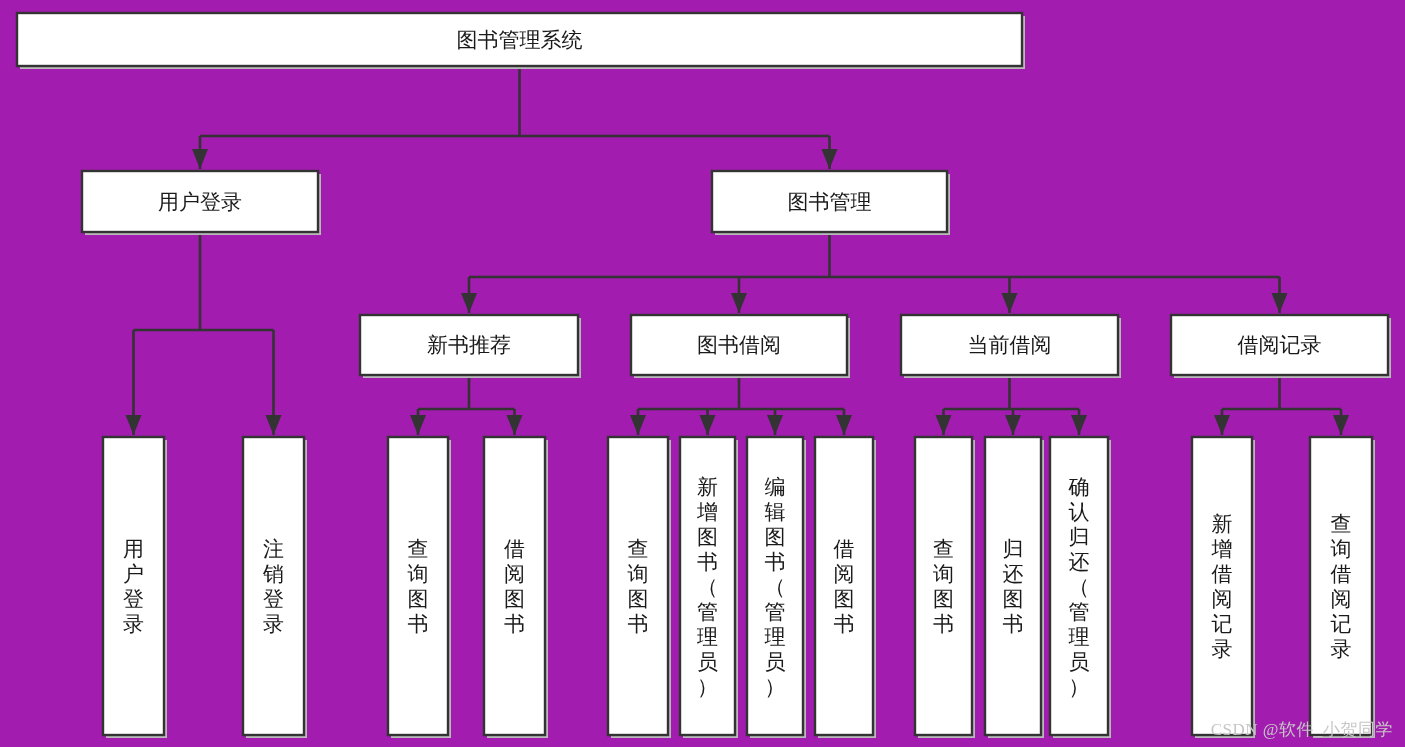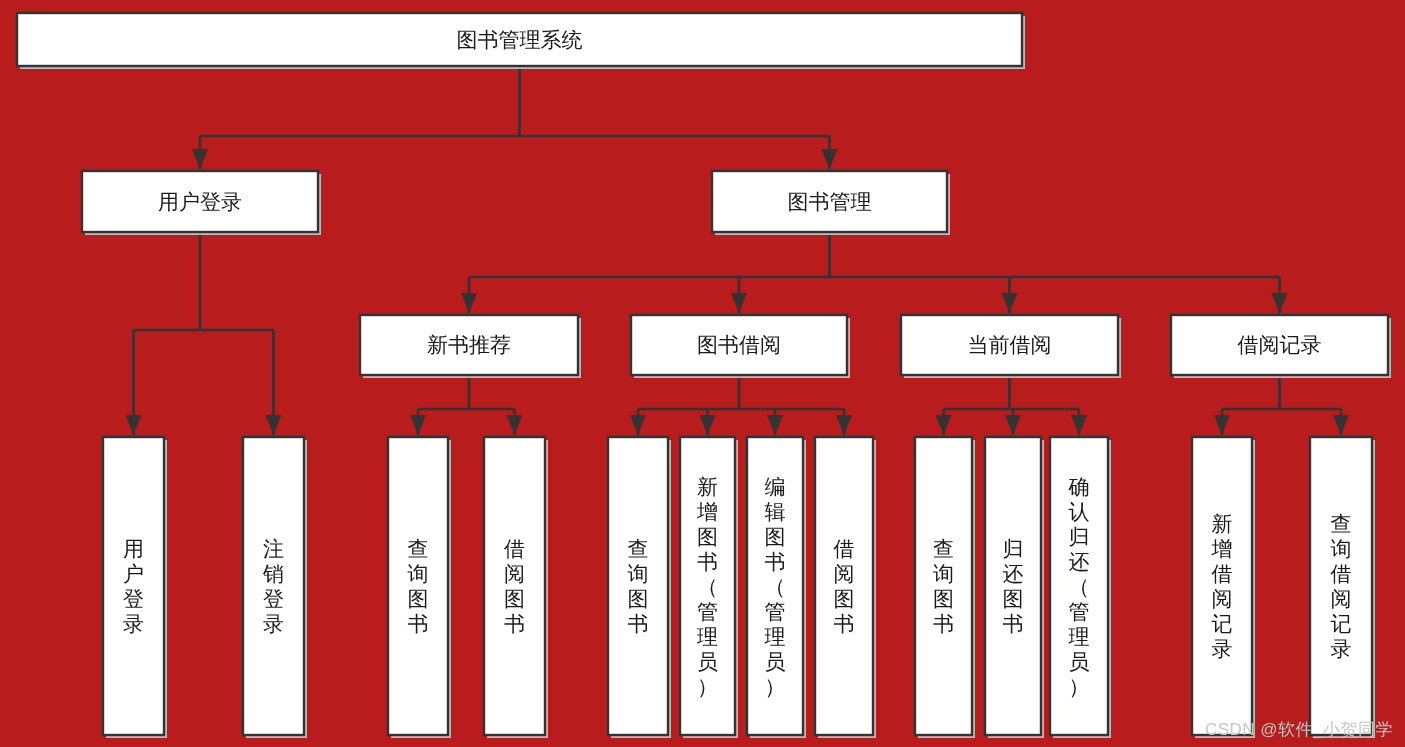--- a/index.html
+++ b/index.html
@@ -10,21 +10,21 @@
   body {
     width: 1405px;
     height: 747px;
     font-family: "DejaVu Sans", "Liberation Sans", sans-serif;
     overflow: hidden;
   }
   #diagram-root {
     position: relative;
     width: 1405px;
     height: 747px;
-    background: #b91c1c;
+    background: #a21caf;
   }
   svg.flow {
     position: absolute;
     top: 0;
     left: 0;
     width: 1405px;
     height: 747px;
   }
   .node-box {
     fill: #ffffff;
@@ -55,21 +55,21 @@
     font-family: "DejaVu Sans", "Liberation Sans", sans-serif;
     font-size: 21px;
     fill: #1a1a1a;
     text-anchor: middle;
     white-space: pre;
   }
   .watermark {
     position: absolute;
     right: 12px;
     bottom: 6px;
-    font-family: Liberation Sans, sans-serif;
+    font-family: Liberation Serif, serif;
     font-size: 17px;
     color: #c6c6c6;
     letter-spacing: 0.5px;
     pointer-events: none;
     user-select: none;
   }
 </style>
 </head>
 <body>
 

